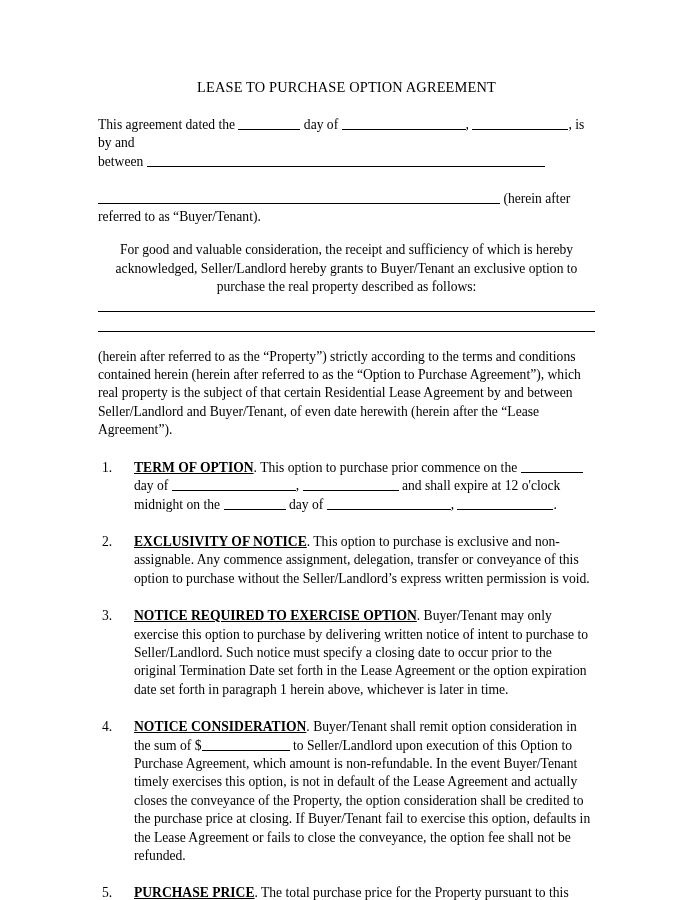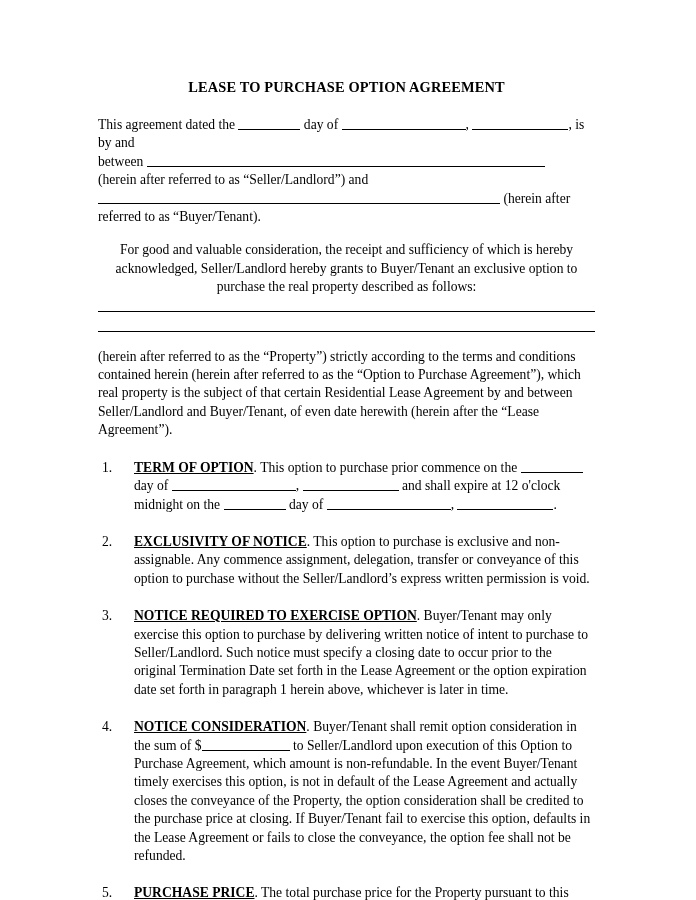--- a/index.html
+++ b/index.html
@@ -17,21 +17,21 @@
   .page {
     position: relative;
     width: 696px;
     height: 900px;
     background: #ffffff;
     box-sizing: border-box;
     padding: 78px 101px 0 98px;
   }
   .doc-title {
     text-align: center;
-    font-weight: bold;
+    font-weight: normal;
     font-size: 14.4px;
     letter-spacing: 0.15px;
     margin: 0 0 20px 0;
     line-height: 1.25;
   }
   .para {
     font-size: 13.6px;
     line-height: 1.355;
     margin: 16px 0 0 0;
     text-align: left;
@@ -98,21 +98,21 @@
   <div class="doc-title">LEASE TO PURCHASE OPTION AGREEMENT</div>
 
   <div class="para">
     <span>This agreement dated the</span>
     <span class="fill f-sm"></span>
     <span>day of</span>
     <span class="fill f-xl"></span><span>,</span>
     <span class="fill f-md"></span><span>, is by and</span><br>
     <span>between</span>
     <span class="fill f-tail-between"></span><br>
-    <span>(herein after referred to as “Seller/Landlord”) and</span><br>
+    <br>
     <span class="fill f-full-line"></span>
     <span>(herein after</span><br>
     <span>referred to as “Buyer/Tenant).</span>
   </div>
 
   <div class="para spaced">For good and valuable consideration, the receipt and sufficiency of which is hereby acknowledged, Seller/Landlord hereby grants to Buyer/Tenant an exclusive option to purchase the real property described as follows:</div>
 
   <div class="blank-rule"></div>
   <div class="blank-rule second rule-gap"></div>
 

